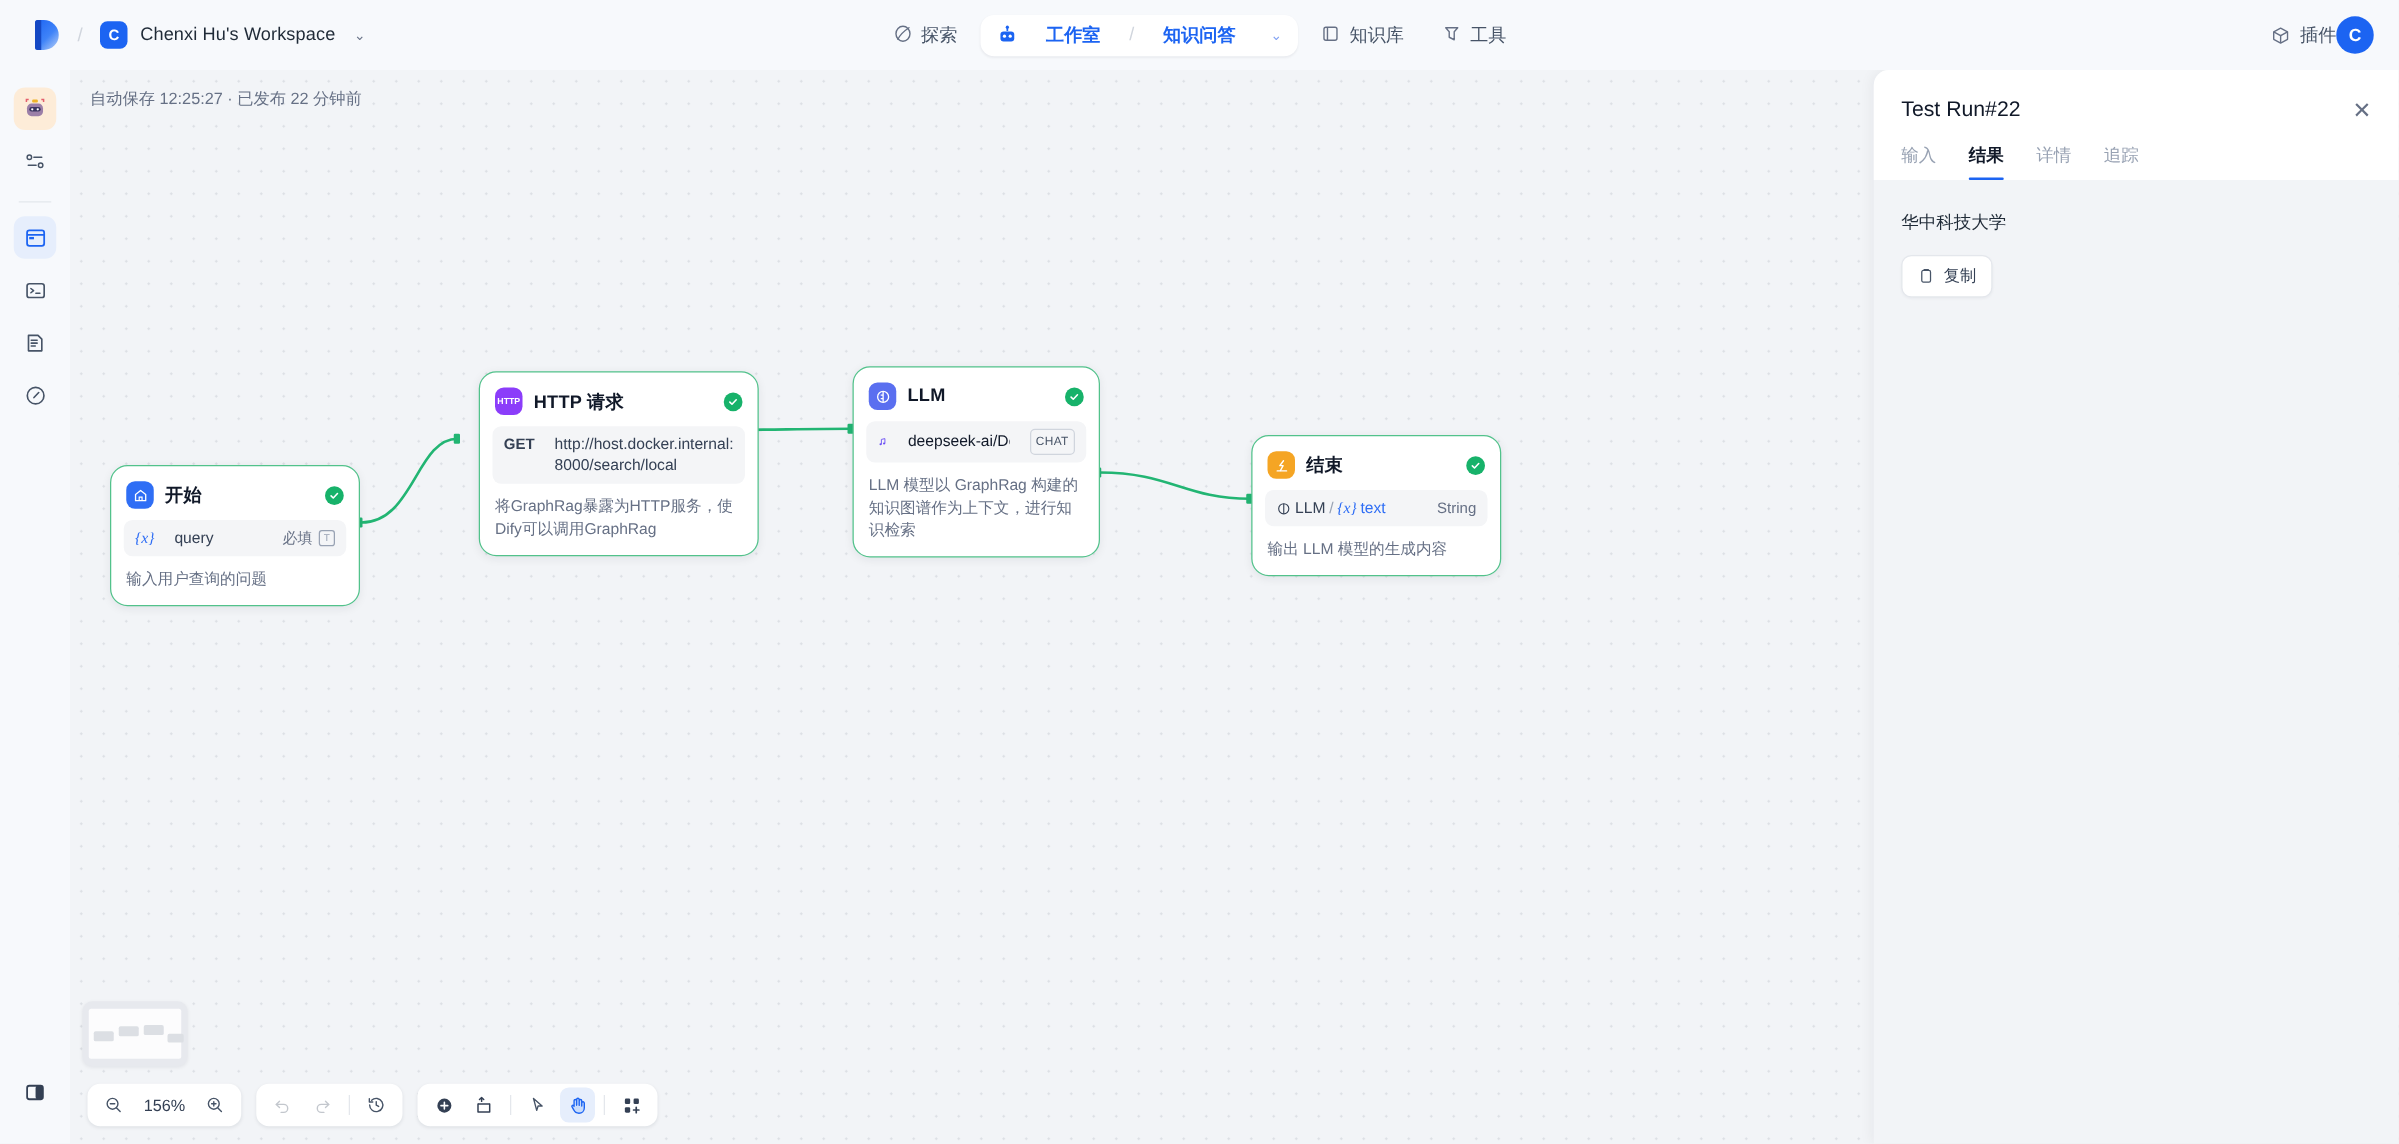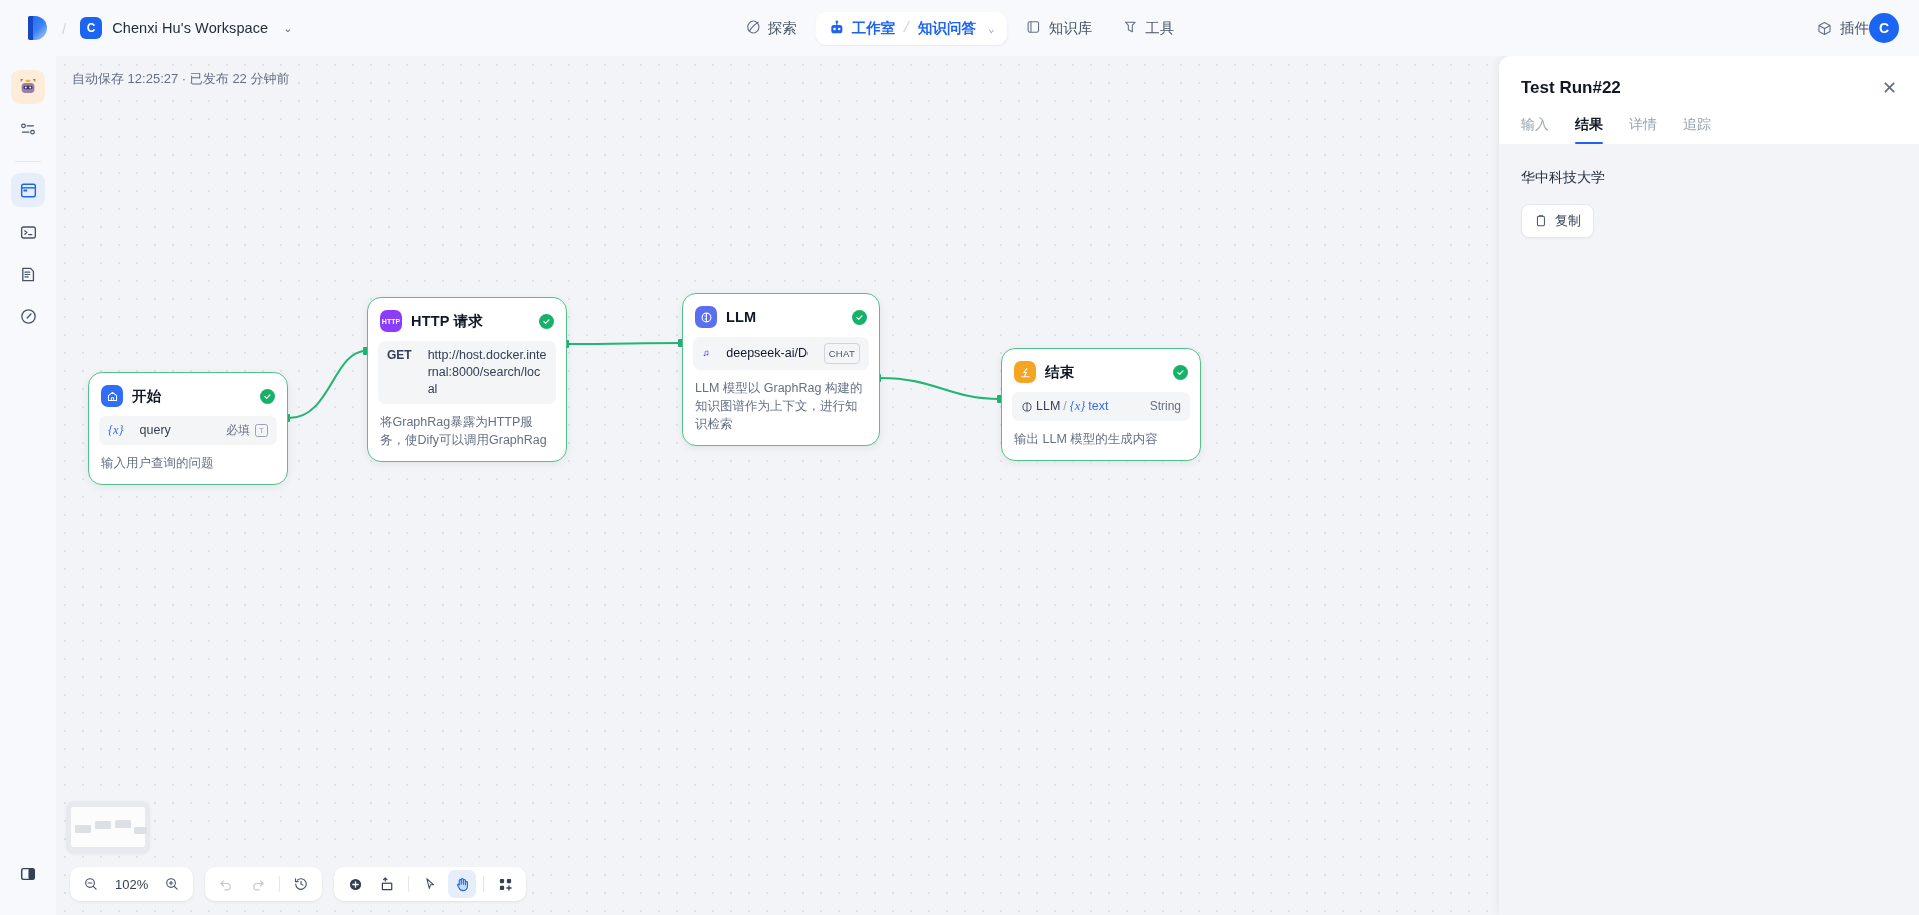--- a/index.html
+++ b/index.html
@@ -44,24 +44,24 @@
     position:absolute; left:50%; transform:translateX(-50%);
     display:flex; align-items:center; gap:6px; height:100%;
   }
   .nav-item {
     display:flex; gap:7px;
     padding: 7px 12px; border-radius:10px;
     font-size:14.5px; color:#475467; cursor:pointer; white-space:nowrap;
   }
   .nav-item .ic { width:16px; height:16px; display:block; }
   .nav-pill {
-    display:flex; align-items:center; gap:7px;
+    display:flex; align-items:center; gap:23px;
     background:#ffffff; border-radius:11px;
     padding:7px 13px; box-shadow:0 1px 2px rgba(16,24,40,.06);
-    font-size:14.5px; cursor:pointer;font-family:Liberation Mono, monospace;
+    font-size:14.5px; cursor:pointer;
   }
   .nav-pill .b { color:#1c64f2; font-weight:600; }
   .nav-pill .sep { color:#d0d5dd; font-weight:400; }
 
   .tb-right {
     position:absolute; right:20px; top:0; height:56px;
     display:flex; align-items:center; gap:0;
   }
   .plugin-btn { display:flex; align-items:center; gap:7px; font-size:14.5px; color:#475467; cursor:pointer; }
   .user-avatar {
@@ -181,21 +181,21 @@
 
   
   .rpanel {
     position:absolute; right:0; top:56px; width:420px; height:859px;
     background:#f2f4f7; z-index:25;
     border-top-left-radius:12px;
     box-shadow:-2px 0 10px rgba(16,24,40,.05);
   }
   .rp-head { background:#fff; border-top-left-radius:12px; padding:22px 22px 0; }
   .rp-title-row { display:flex; align-items:center; }
-  .rp-title { font-size:17px; font-weight:700; color:#101828; flex:1; }
+  .rp-title { font-size:17px; font-weight:400; color:#101828; flex:1; }
   .rp-close { font-size:18px; color:#667085; cursor:pointer; line-height:1; }
   .rp-tabs { display:flex; gap:26px; margin-top:18px; }
   .rp-tab { font-size:14px; color:#98a2b3; padding-bottom:10px; cursor:pointer; position:relative; }
   .rp-tab.sel { color:#101828; font-weight:600; }
   .rp-tab.sel:after {
     content:""; position:absolute; left:0; right:0; bottom:0; height:2.5px;
     background:#1c64f2; border-radius:2px;
   }
   .rp-body { padding:22px; }
   .rp-result { font-size:14px; color:#1f2a37; line-height:22px; }
@@ -427,21 +427,21 @@
         <span class="var-x">{x}</span>
         <span>query</span>
         <span class="req">
           <span>必填</span>
           <span class="minibox">T</span>
         </span>
       </div>
       <div class="n-desc">输入用户查询的问题</div>
     </div>
 
-    <div class="node" style="left:311px; top:241px; width:200px;">
+    <div class="node" style="left:327px; top:241px; width:224px;">
       <div class="n-head">
         <div class="n-badge purple">HTTP</div>
         <div class="n-title">HTTP 请求</div>
         <div class="n-check">
           <svg width="9" height="9" viewBox="0 0 12 12">
               <path d="M2.5 6.2L4.8 8.5L9.3 3.8" stroke="#fff" stroke-width="1.7" fill="none" stroke-linecap="round" stroke-linejoin="round"></path>
             </svg>
         </div>
       </div>
       <div class="n-row">
@@ -519,21 +519,21 @@
 
     <div class="bottombar">
       <div class="bb-group">
         <div class="bb-btn">
           <svg width="16" height="16" viewBox="0 0 20 20" fill="none">
             <circle cx="8.8" cy="8.8" r="5.4" stroke="#475467" stroke-width="1.4"></circle>
             <path d="M6.6 8.8h4.4" stroke="#475467" stroke-width="1.4" stroke-linecap="round"></path>
             <path d="M12.9 12.9L16.4 16.4" stroke="#475467" stroke-width="1.4" stroke-linecap="round"></path>
           </svg>
         </div>
-        <div class="zoom-val">102%</div>
+        <div class="zoom-val">156%</div>
         <div class="bb-btn">
           <svg width="16" height="16" viewBox="0 0 20 20" fill="none">
             <circle cx="8.8" cy="8.8" r="5.4" stroke="#475467" stroke-width="1.4"></circle>
             <path d="M6.6 8.8h4.4M8.8 6.6v4.4" stroke="#475467" stroke-width="1.4" stroke-linecap="round"></path>
             <path d="M12.9 12.9L16.4 16.4" stroke="#475467" stroke-width="1.4" stroke-linecap="round"></path>
           </svg>
         </div>
       </div>
 
       <div class="bb-group">

